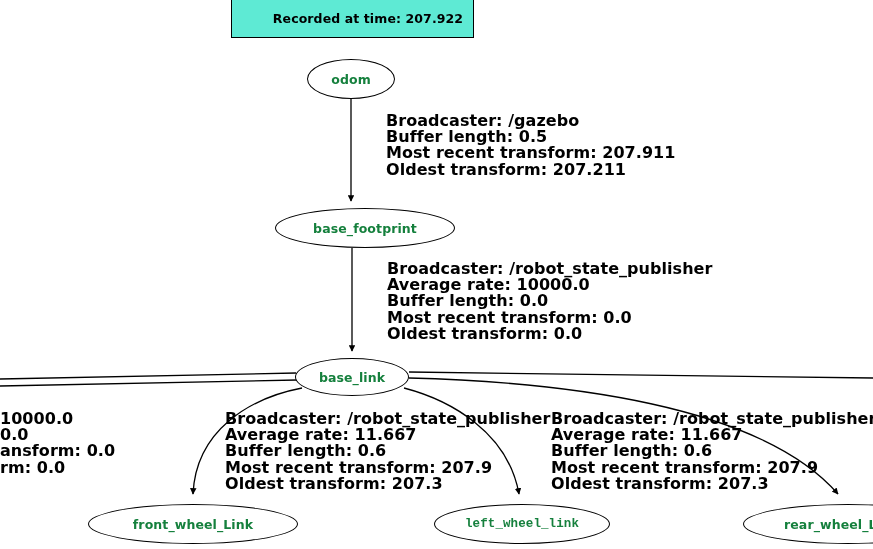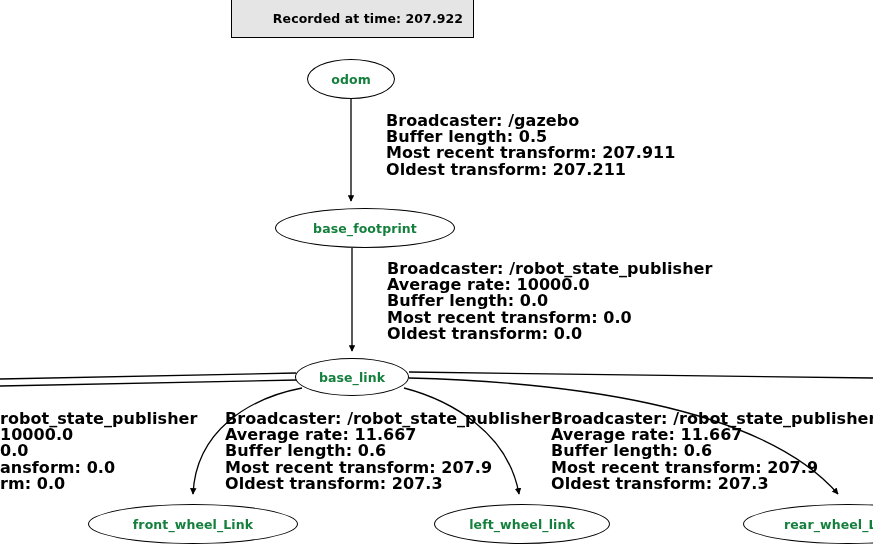--- a/index.html
+++ b/index.html
@@ -23,21 +23,21 @@
     height: 549px;
   }
   .title-box {
     position: absolute;
     left: 231px;
     top: 0px;
     width: 243px;
     height: 38px;
     border: 1px solid #000000;
     border-top: none;
-    background: #e5e5e5;
+    background: #5eead4;
     box-sizing: border-box;
     display: flex;
     align-items: center;
     justify-content: center;
     padding-left: 31px;
   }
   .title-text {
     font-size: 12.5px;
     font-weight: bold;
     color: #000000;
@@ -115,21 +115,21 @@
   </div>
 
   <div class="node" style="left:295px; top:358px; width:114px; height:38px;">
     <span class="node-label">base_link</span>
   </div>
 
   <div class="node" style="left:88px; top:504px; width:210px; height:40px;">
     <span class="node-label">front_wheel_Link</span>
   </div>
 
-  <div class="node" style="left:434px; top:504px; width:176px; height:40px;">
+  <div class="node" style="left:434px; top:504px; width:176px; height:40px;font-family:Liberation Mono, monospace;">
     <span class="node-label">left_wheel_link</span>
   </div>
 
   <div class="node" style="left:743px; top:504px; width:210px; height:40px; justify-content:flex-start; padding-left:40px;">
     <span class="node-label">rear_wheel_L</span>
   </div>
 
   <div class="info-block" style="left:386px; top:113px;">
     <div>Broadcaster: /gazebo</div>
     <div>Buffer length: 0.5</div>
@@ -139,21 +139,20 @@
 
   <div class="info-block" style="left:387px; top:261px;">
     <div>Broadcaster: /robot_state_publisher</div>
     <div>Average rate: 10000.0</div>
     <div>Buffer length: 0.0</div>
     <div>Most recent transform: 0.0</div>
     <div>Oldest transform: 0.0</div>
   </div>
 
   <div class="info-block" style="left:0px; top:411px;">
-    <div>robot_state_publisher</div>
     <div>10000.0</div>
     <div>0.0</div>
     <div>ansform: 0.0</div>
     <div>rm: 0.0</div>
   </div>
 
   <div class="info-block" style="left:225px; top:411px;">
     <div>Broadcaster: /robot_state_publisher</div>
     <div>Average rate: 11.667</div>
     <div>Buffer length: 0.6</div>

